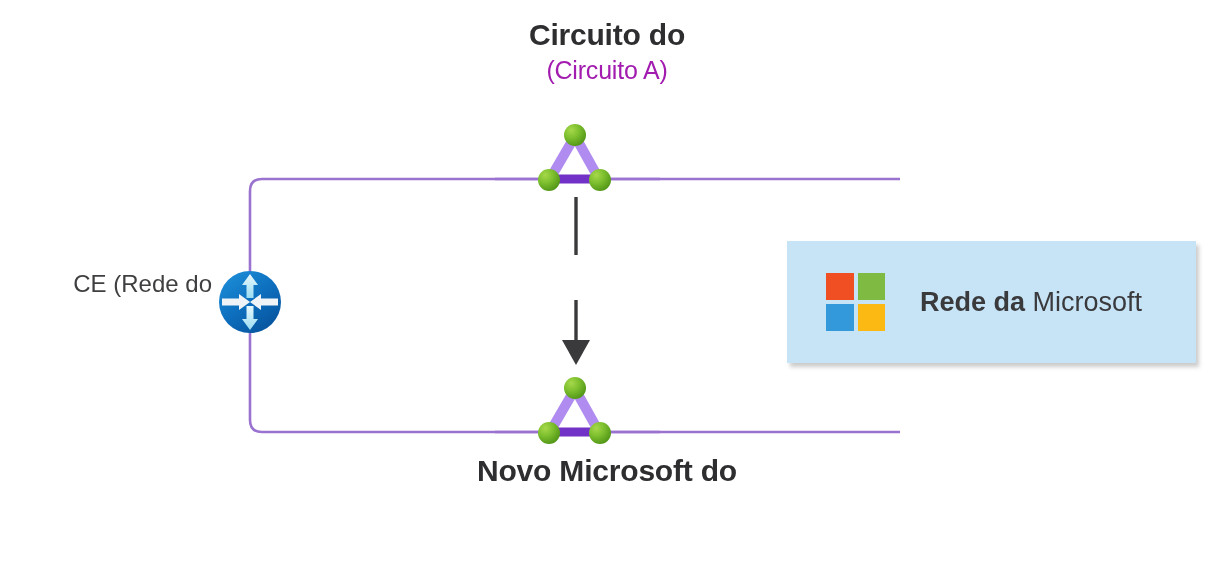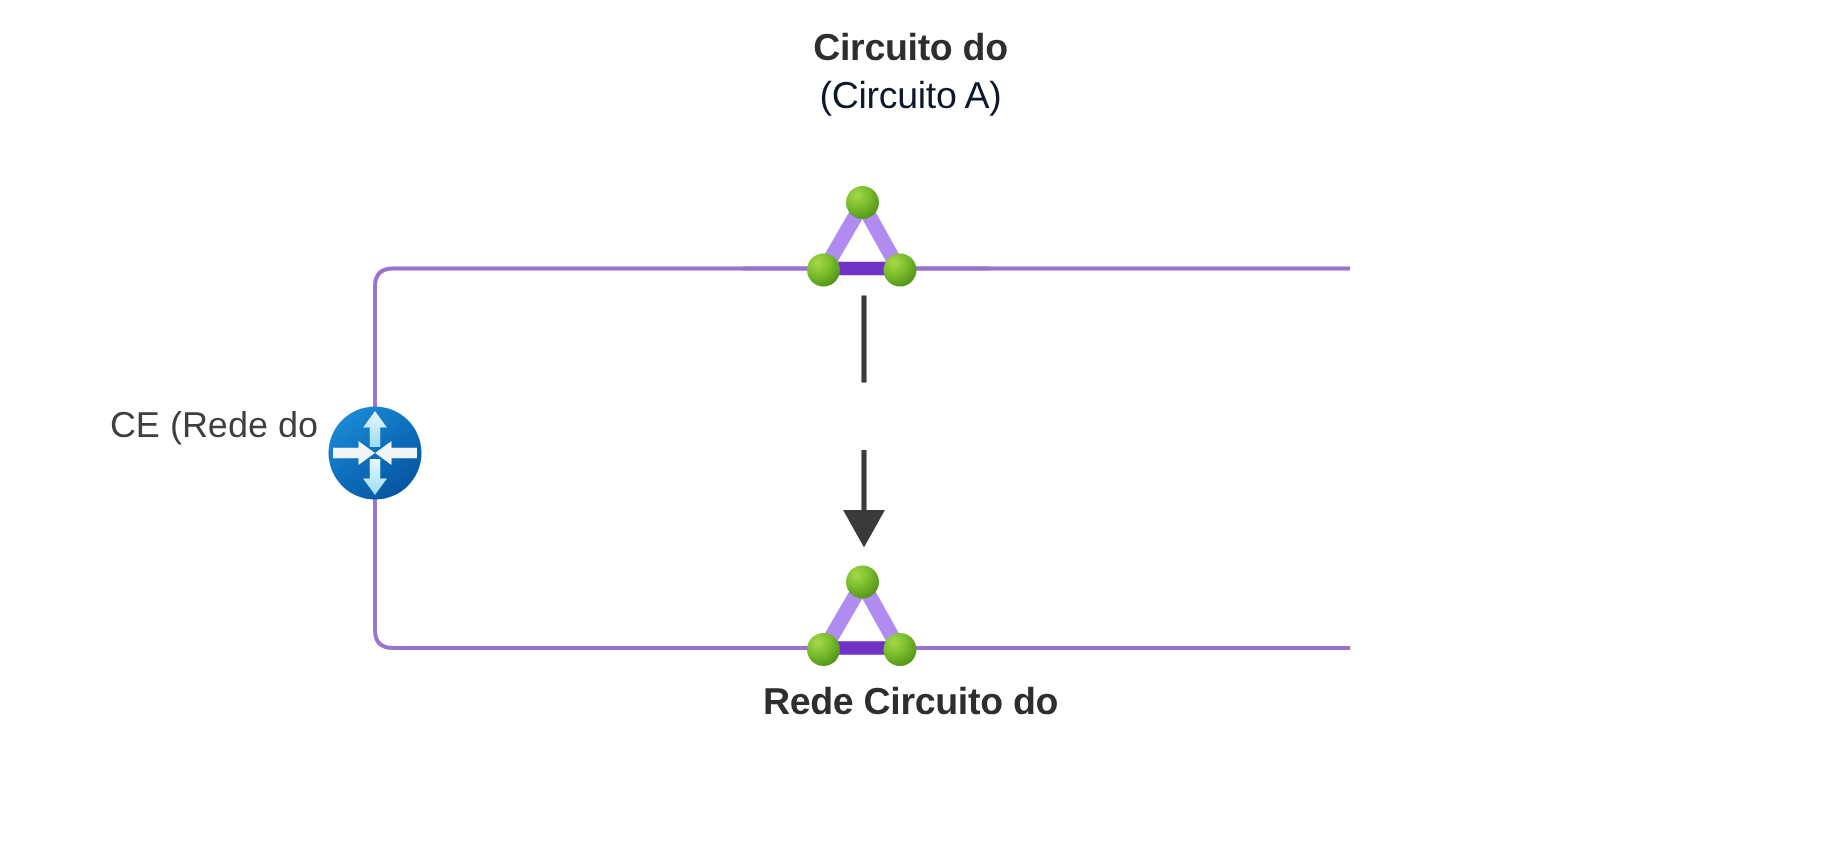--- a/index.html
+++ b/index.html
@@ -21,28 +21,28 @@
   }
   .abs { position: absolute; }
 
   
   .label-block {
     text-align: center;
     line-height: 1.28;
   }
   .label-bold {
     font-weight: bold;
-    font-size: 25px;
+    font-size: 30px;
     color: #2e2e30;
     letter-spacing: -0.2px;
   }
   .label-regular {
     font-weight: normal;
     font-size: 25px;
-    color: #0f172a;
+    color: #a21caf;
     letter-spacing: -0.2px;
   }
 
   #title-top {
     left: 357px;
     top: 16px;
     width: 500px;
   }
   #title-bottom {
     left: 377px;
@@ -105,27 +105,38 @@
 <body>
 
 <div id="diagram-root">
 
   <div class="abs label-block" id="title-top">
     <div class="label-bold">Circuito do</div>
     <div class="label-regular">(Circuito A)</div>
   </div>
 
   <div class="abs label-block" id="title-bottom">
-    <div class="label-bold">Rede Circuito do</div>
+    <div class="label-bold">Novo Microsoft do</div>
   </div>
 
   <div class="abs" id="ce-label">
     <div>CE (Rede do</div>
   </div>
 
+  <div class="abs" id="ms-network-box">
+    <div id="ms-logo">
+      <div class="ms-sq" style="background:#f04e23"></div>
+      <div class="ms-sq" style="background:#7fba42"></div>
+      <div class="ms-sq" style="background:#3399da"></div>
+      <div class="ms-sq" style="background:#fdb913"></div>
+    </div>
+    <div id="ms-text">
+      <span class="b">Rede da</span><span>&nbsp;</span><span class="r">Microsoft</span>
+    </div>
+  </div>
 
   <svg class="abs" id="vector-layer" viewBox="0 0 1214 572">
     <defs>
       <radialGradient id="nodeGrad" cx="33%" cy="28%" r="78%">
         <stop offset="0%" stop-color="#a6d84a"></stop>
         <stop offset="45%" stop-color="#7ec02f"></stop>
         <stop offset="100%" stop-color="#4f9416"></stop>
       </radialGradient>
       <linearGradient id="routerGrad" x1="0%" y1="0%" x2="75%" y2="100%">
         <stop offset="0%" stop-color="#1f93dd"></stop>

